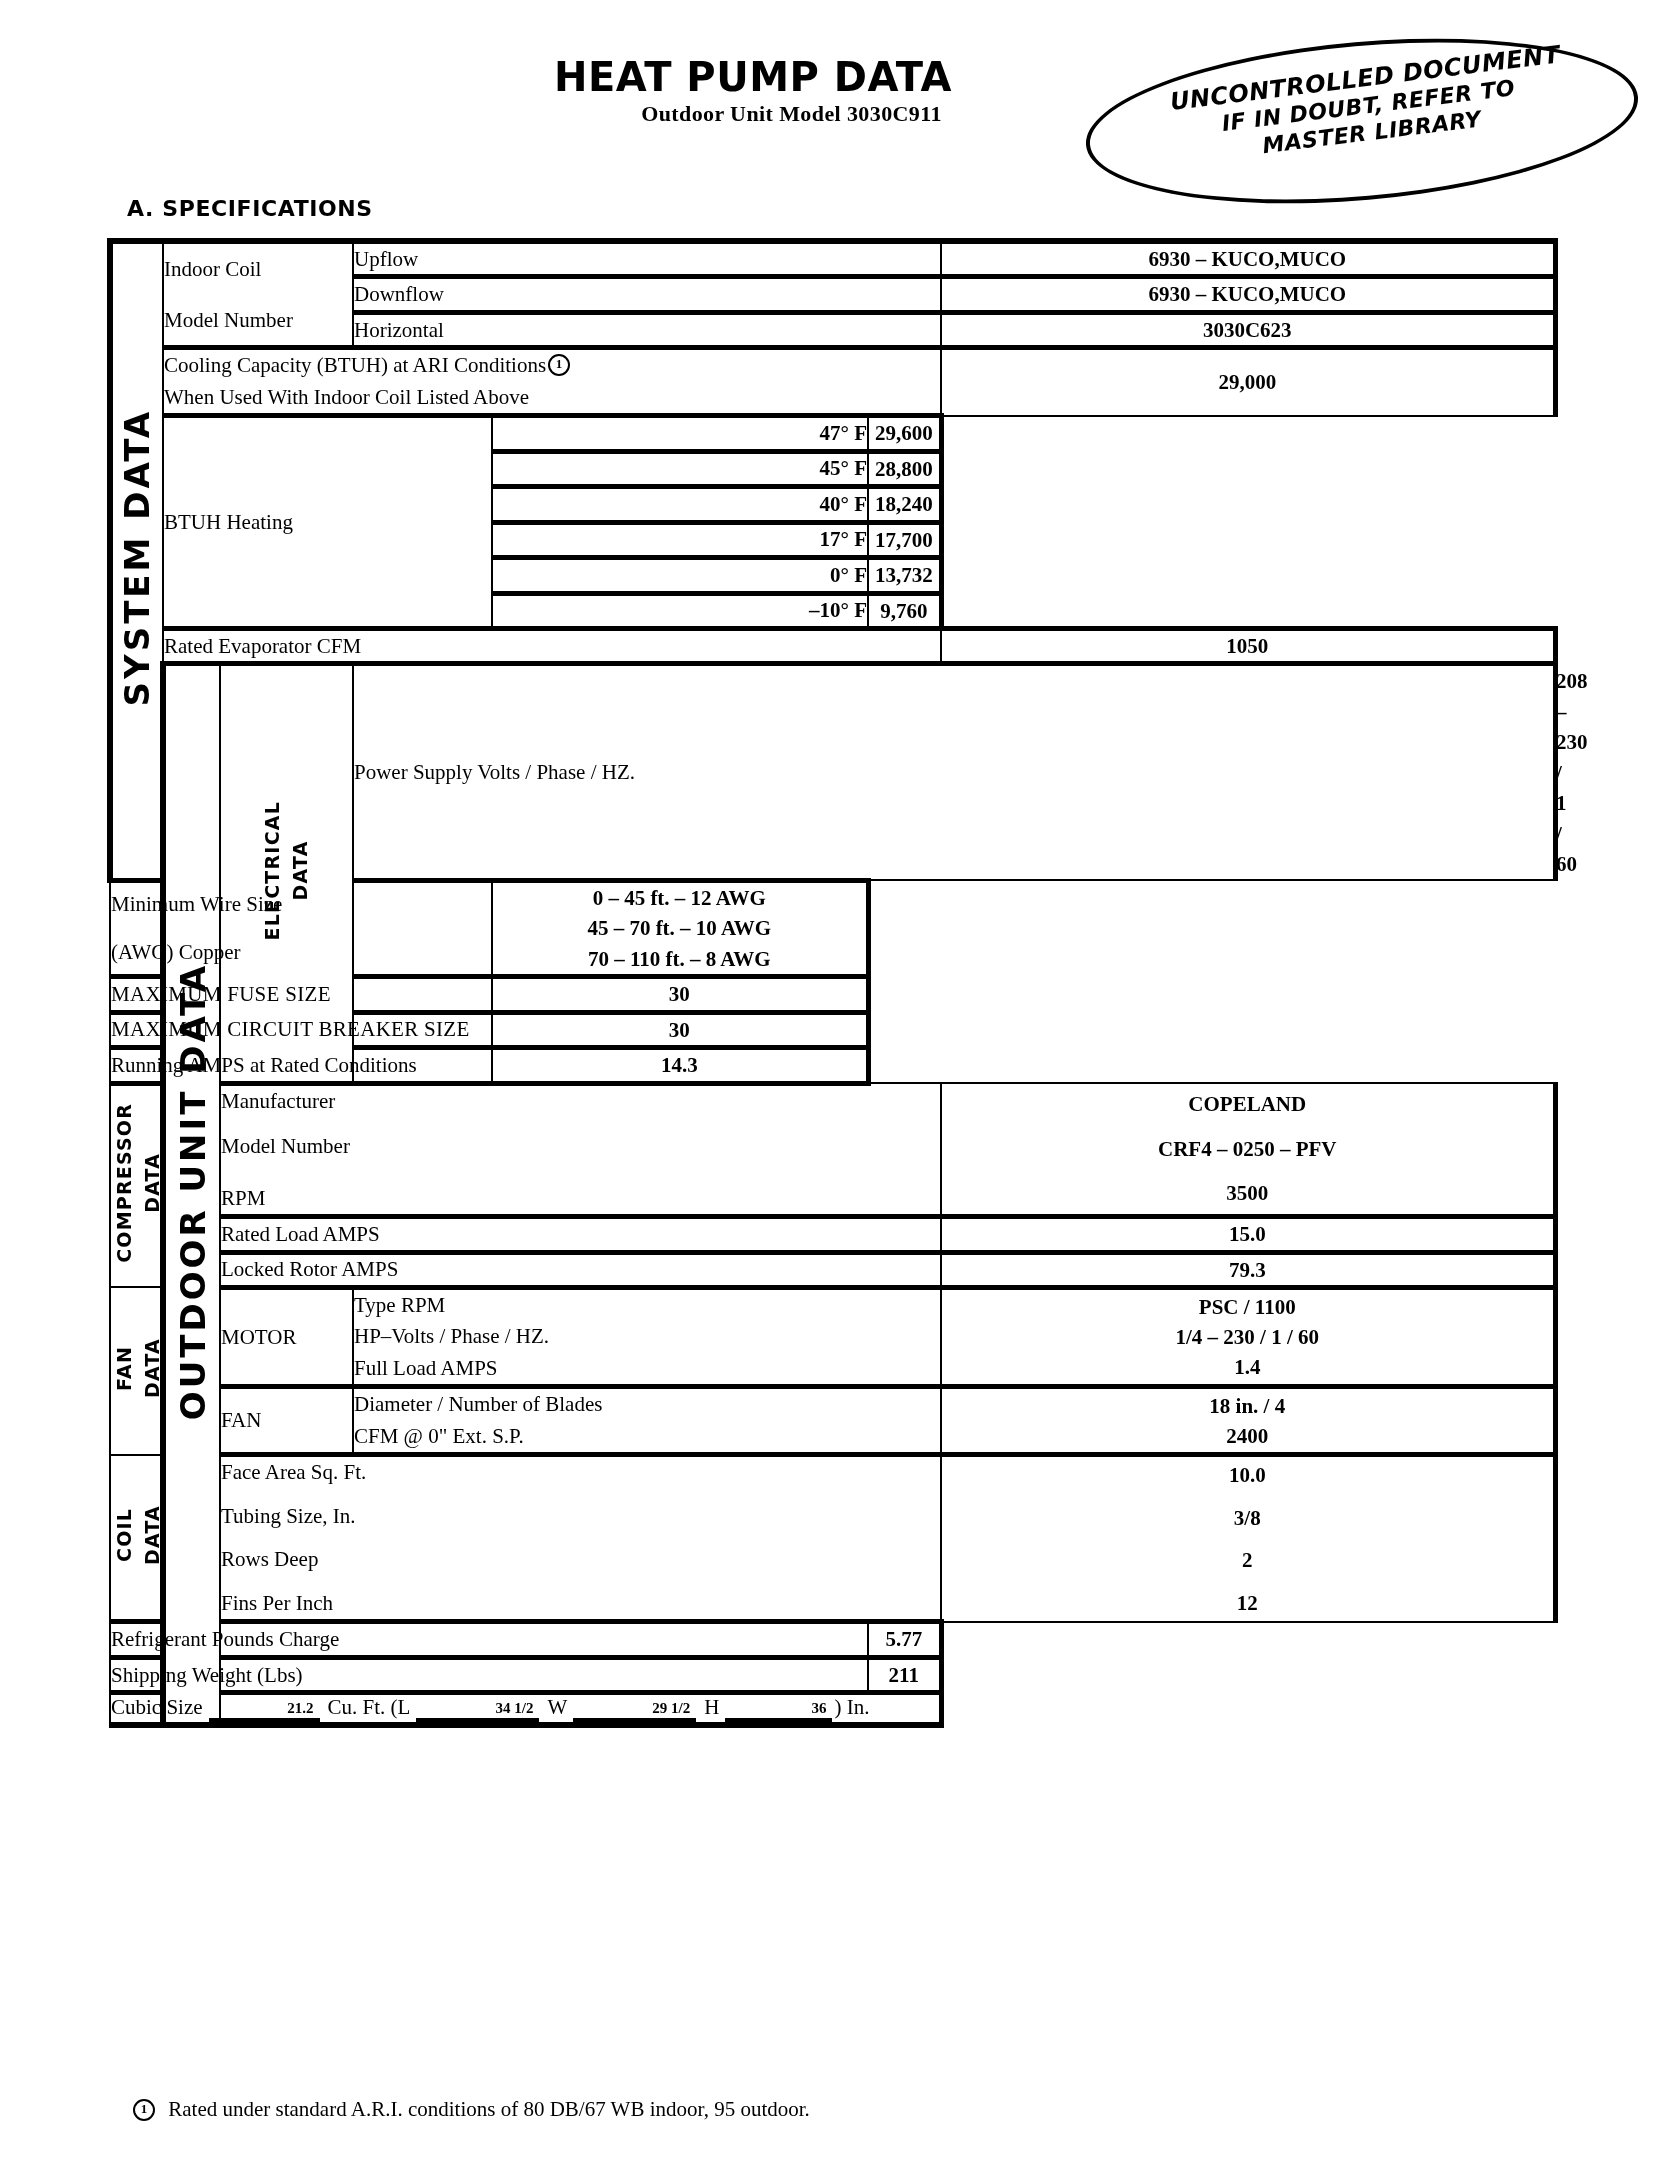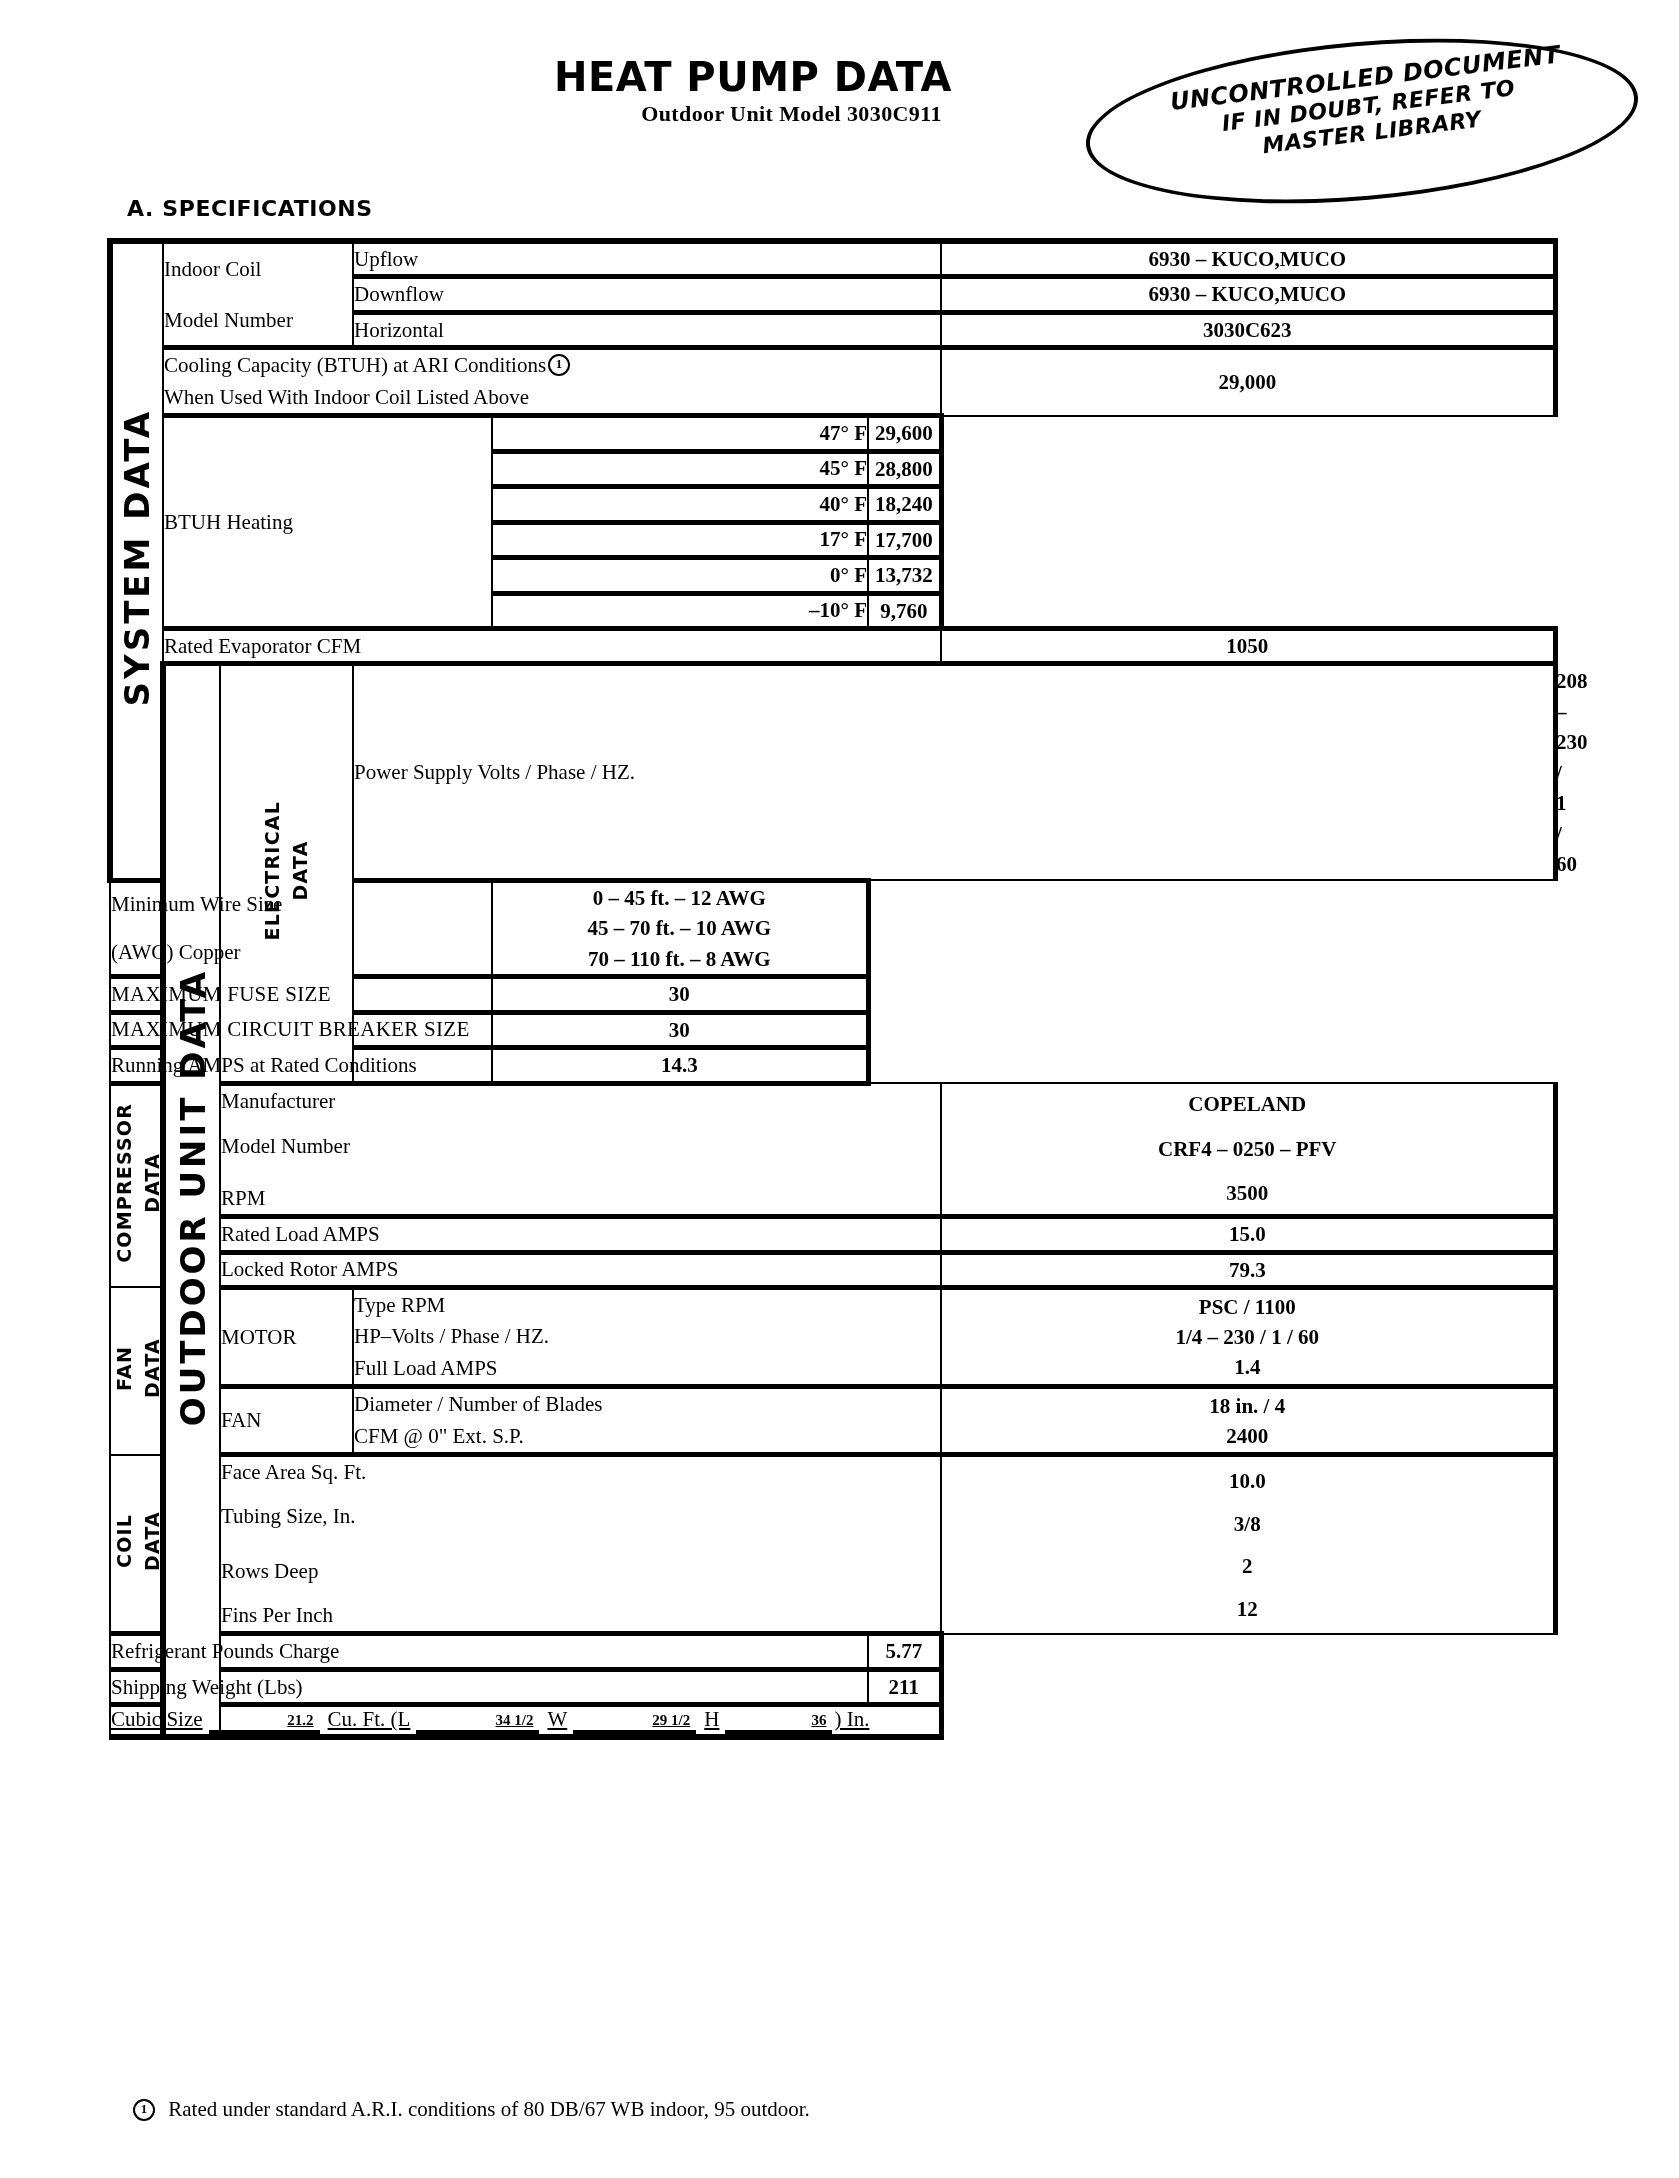--- a/index.html
+++ b/index.html
@@ -98,21 +98,21 @@
     border: 2px solid #000;
     padding: 0;
     vertical-align: middle;
     font-family: "Liberation Serif", serif;
     font-size: 21px;
     color: #000;
   }
   .outer-left  { border-left-width: 6px !important; }
   .outer-right { border-right-width: 5px !important; }
   .outer-top   { border-top-width: 6px !important; }
-  .outer-bot   { border-bottom-width: 6px !important; text-decoration: underline; }
+  .outer-bot   { border-bottom-width: 6px !important; }
   .thick-top   { border-top-width: 5px !important; }
   .thick-bot   { border-bottom-width: 5px !important; margin-top: 18px; }
 
   .vert-band {
     width: 53px;
     text-align: center;
     padding: 0;
   }
   .vert-txt {
     writing-mode: vertical-rl;
@@ -392,21 +392,21 @@
       </td>
     </tr>
 
     <tr>
       <td class="vert-sub">
         <span class="vert-sub-txt">COIL<br>DATA</span>
       </td>
       <td class="lbl multi" colspan="4">
         <div>Face Area Sq. Ft.</div>
         <div style="margin-top:12px">Tubing Size, In.</div>
-        <div style="margin-top:24px">Rows Deep</div>
+        <div style="margin-top:12px">Rows Deep</div>
         <div style="margin-top:12px">Fins Per Inch</div>
       </td>
       <td class="val outer-right">
         <div>10.0</div>
         <div style="margin-top:12px">3/8</div>
         <div style="margin-top:12px">2</div>
         <div style="margin-top:12px">12</div>
       </td>
     </tr>
 

